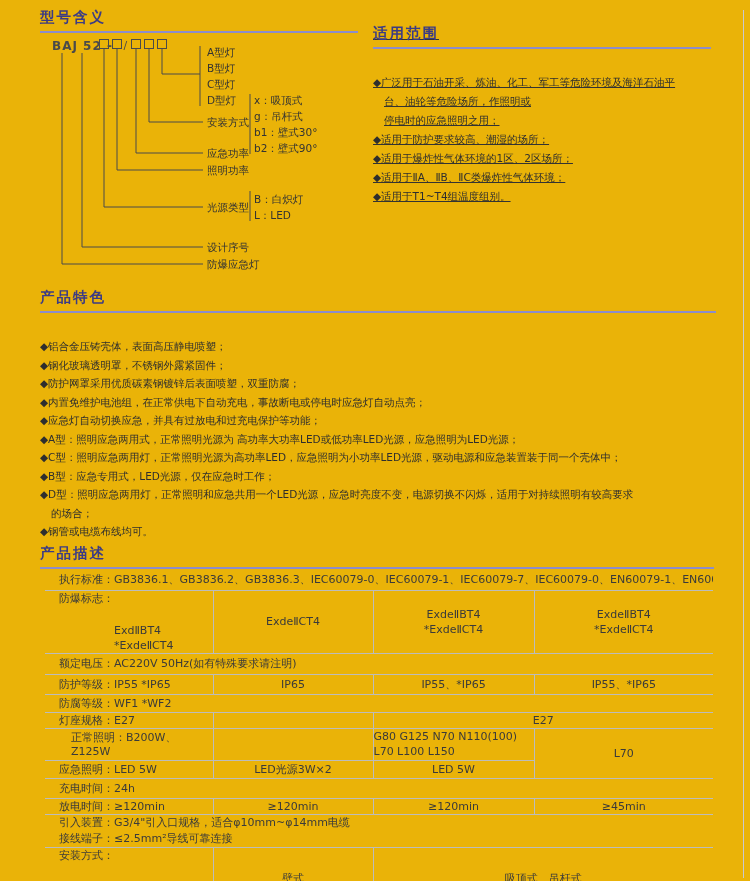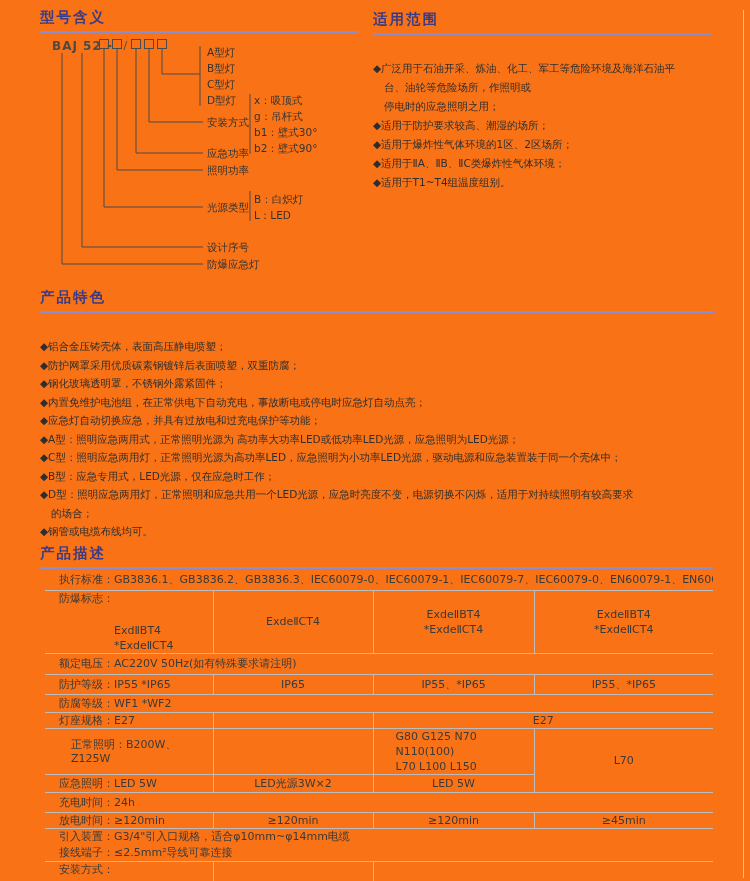--- a/index.html
+++ b/index.html
@@ -1,26 +1,26 @@
 <!DOCTYPE html>
 <html><head>
 <meta charset="utf-8">
 <style>
   html,body{margin:0;padding:0;}
   body{width:750px;height:881px;background:#ffffff;position:relative;
        font-family:"DejaVu Sans",sans-serif;color:#333;-webkit-font-smoothing:antialiased;}
-  .page{position:absolute;inset:0;overflow:hidden;background:#f97316;}
+  .page{position:absolute;inset:0;overflow:hidden;background:#eab308;}
   .scan-line{position:absolute;left:743px;top:10px;width:1px;height:868px;background:#c9c9ce;}
 
   .sec-title{font-size:14.5px;font-weight:bold;color:#3b3b85;letter-spacing:2px;line-height:18px;}
   .rule{height:0;border-bottom:2px solid #8d8dcb;margin-top:5px;}
 
   
   .model-section{position:absolute;left:40px;top:8px;width:318px;}
-  .scope-section{position:absolute;left:373px;top:10px;width:338px;}
+  .scope-section{position:absolute;left:373px;top:24px;width:338px;text-decoration:underline;}
   .features-section{position:absolute;left:40px;top:288px;width:676px;}
   .desc-section{position:absolute;left:40px;top:544px;width:674px;}
 
   
   .blist{margin-top:24px;}
   .bullet{font-size:10.5px;line-height:19px;color:#2e2e2e;
           padding-left:11px;text-indent:-11px;white-space:pre-line;margin:0;}
   .features-section .bullet{line-height:18.5px;}
 
   
@@ -37,21 +37,21 @@
   tr.b > td{border-bottom:1px solid #bcbcbc;}
   tr.bb > td{border-bottom:2px solid #eab308;}
   td.vl{border-left:1px solid #bcbcbc;}
   td.lblcell{padding-left:14px;text-align:left;}
   td.center{text-align:center;}
   .nowrap{white-space:nowrap;}
   .ml{white-space:pre-line;line-height:15px;margin-top:32px;}
   .flexcell{display:flex;align-items:flex-start;padding-left:14px;}
   .flexcell .lbl{flex:0 0 auto;}
   td.pad26{padding-left:26px;margin-top:44px;}
-  td.listcell{padding-left:22px;text-align:left;}
+  td.listcell{padding-left:0;text-align:left;}
   .weight-td{position:relative;text-align:center;}
   .weight-td .lbl-abs{position:absolute;left:14px;top:50%;transform:translateY(-50%);}
 </style>
 </head>
 <body>
 
 <div class="page">
 
   <div class="model-section">
     <div class="sec-title">型号含义</div>
@@ -113,22 +113,22 @@
       <p class="bullet">◆适用于ⅡA、ⅡB、ⅡC类爆炸性气体环境；</p>
       <p class="bullet">◆适用于T1~T4组温度组别。</p>
     </div>
   </div>
 
   <div class="features-section">
     <div class="sec-title">产品特色</div>
     <div class="rule"></div>
     <div class="blist">
       <p class="bullet">◆铝合金压铸壳体，表面高压静电喷塑；</p>
+      <p class="bullet">◆钢化玻璃透明罩，不锈钢外露紧固件；</p>
       <p class="bullet">◆防护网罩采用优质碳素钢镀锌后表面喷塑，双重防腐；</p>
-      <p class="bullet">◆钢化玻璃透明罩，不锈钢外露紧固件；</p>
       <p class="bullet">◆内置免维护电池组，在正常供电下自动充电，事故断电或停电时应急灯自动点亮；</p>
       <p class="bullet">◆应急灯自动切换应急，并具有过放电和过充电保护等功能；</p>
       <p class="bullet">◆A型：照明应急两用式，正常照明光源为 高功率大功率LED或低功率LED光源，应急照明为LED光源；</p>
       <p class="bullet">◆C型：照明应急两用灯，正常照明光源为高功率LED，应急照明为小功率LED光源，驱动电源和应急装置装于同一个壳体中；</p>
       <p class="bullet">◆B型：应急专用式，LED光源，仅在应急时工作；</p>
       <p class="bullet">◆D型：照明应急两用灯，正常照明和应急共用一个LED光源，应急时亮度不变，电源切换不闪烁，适用于对持续照明有较高要求
 的场合；</p>
       <p class="bullet">◆钢管或电缆布线均可。</p>
     </div>
   </div>

